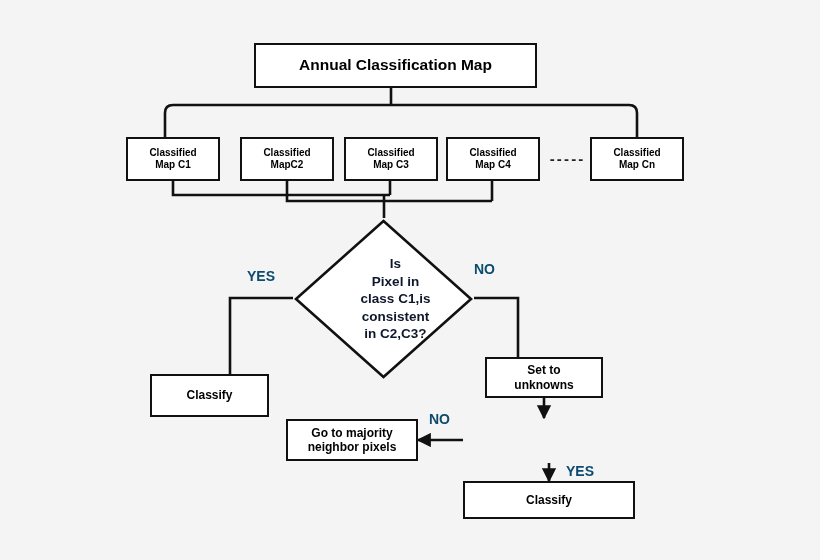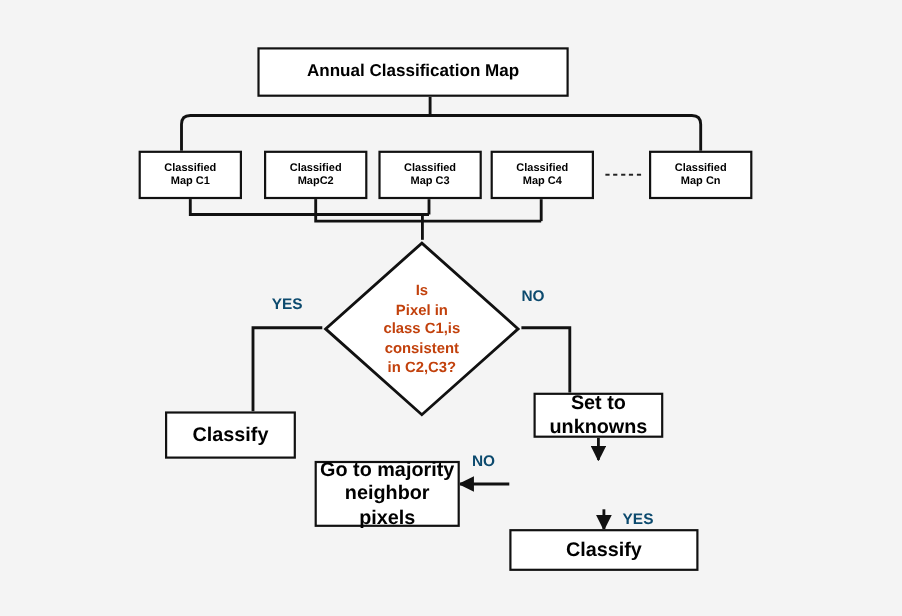--- a/index.html
+++ b/index.html
@@ -41,40 +41,40 @@
     white-space: pre-line;
   }
   .node.title-box {
     font-size: 15.5px;
     font-weight: 600;
   }
   .node.map-box {
     font-size: 10px;
   }
   .node.proc-box {
-    font-size: 18px;
+    font-size: 12px;
   }
   .diamond-wrap {
     position: absolute;
     z-index: 2;
   }
   .diamond-label {
     position: absolute;
-    left: 0;
+    left: 12px;
     top: 0;
     width: 100%;
     height: 100%;
     display: flex;
     align-items: center;
     justify-content: center;
     text-align: center;
     font-size: 13.5px;
     font-weight: 700;
     line-height: 1.3;
-    color: #c2410c;
+    color: #0f172a;
     white-space: pre-line;
     z-index: 3;
   }
   .edge-label {
     position: absolute;
     font-size: 14px;
     font-weight: 700;
     color: #0c4a6e;
     z-index: 4;
     white-space: nowrap;
@@ -117,21 +117,21 @@
       <path d="M 474 298 L 518 298 L 518 357"></path>
 
       <path d="M 544 398 L 544 418" marker-end="url(#arrow)"></path>
 
       <path d="M 463 440 L 418 440" marker-end="url(#arrow)"></path>
 
       <path d="M 549 463 L 549 481" marker-end="url(#arrow)"></path>
     </g>
   </svg>
 
-  <div class="node title-box" style="left:234px; top:43px; width:283px; height:45px;">Annual Classification Map</div>
+  <div class="node title-box" style="left:254px; top:43px; width:283px; height:45px;">Annual Classification Map</div>
 
   <div class="node map-box" style="left:126px; top:137px; width:94px; height:44px;">Classified
 Map C1</div>
 
   <div class="node map-box" style="left:240px; top:137px; width:94px; height:44px;">Classified
 MapC2</div>
 
   <div class="node map-box" style="left:344px; top:137px; width:94px; height:44px;">Classified
 Map C3</div>
 
@@ -156,21 +156,21 @@
 
   <span class="edge-label" style="left:247px; top:268px;">YES</span>
 
   <span class="edge-label" style="left:474px; top:261px;">NO</span>
 
   <div class="node proc-box" style="left:150px; top:374px; width:119px; height:43px;">Classify</div>
 
   <div class="node proc-box" style="left:485px; top:357px; width:118px; height:41px;">Set to
 unknowns</div>
 
-  <div class="node proc-box" style="left:286px; top:419px; width:132px; height:60px;">Go to majority
+  <div class="node proc-box" style="left:286px; top:419px; width:132px; height:42px;">Go to majority
 neighbor pixels</div>
 
   <span class="edge-label" style="left:429px; top:411px;">NO</span>
 
 
   <span class="edge-label" style="left:566px; top:463px;">YES</span>
 
   <div class="node proc-box" style="left:463px; top:481px; width:172px; height:38px;">Classify</div>
 
 </div>

